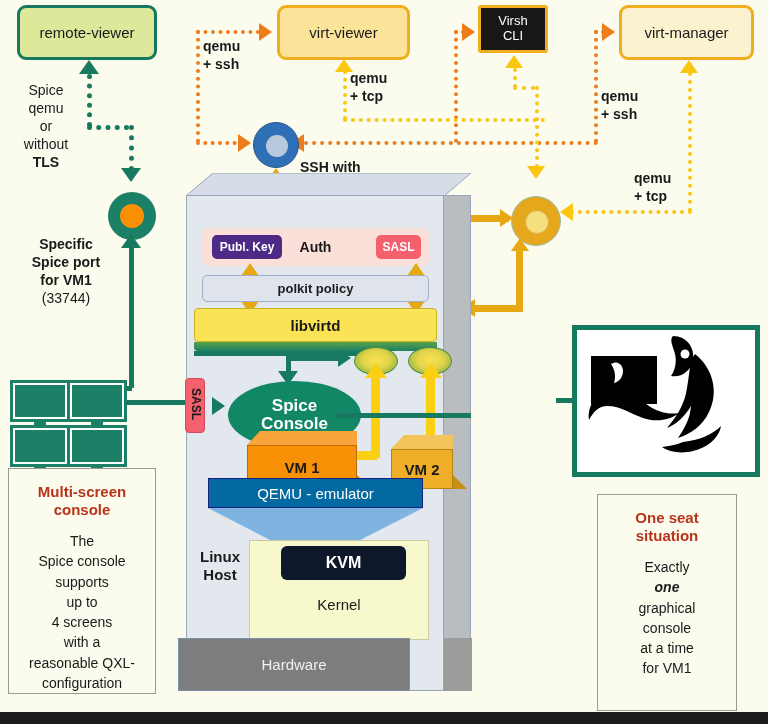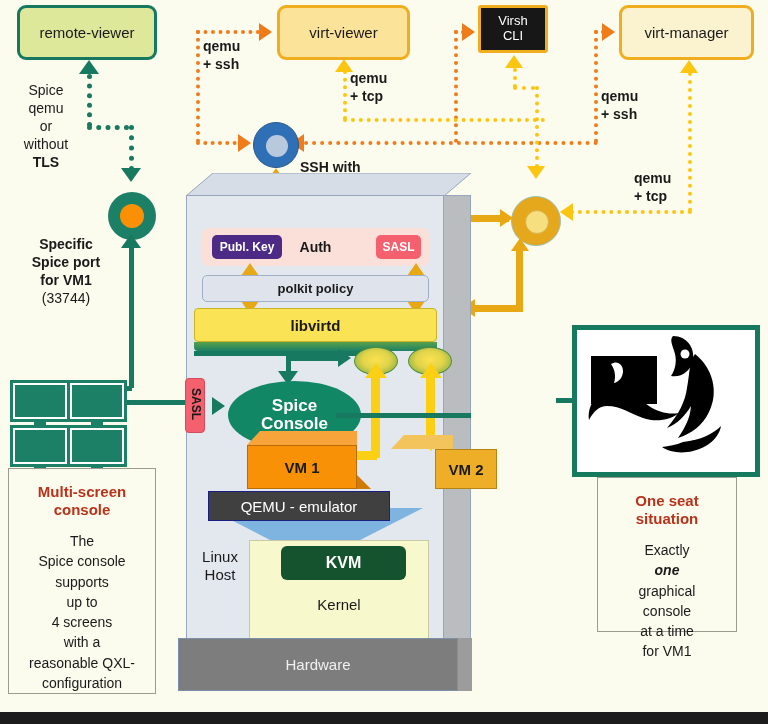--- a/index.html
+++ b/index.html
@@ -96,21 +96,21 @@
   .donut-tcp  { width:50px; height:50px; background:#e5a81c; border:1px solid #9cc0b6; }
   .donut-tcp .hole { position:absolute; left:13px; top:13px; width:24px; height:24px; border-radius:50%; background:#f6df7e; border:1px solid #d9b04a;}
 
   
   #tower { position:absolute; left:186px; top:173px; width:285px; height:518px; }
   .tw-front { position:absolute; left:0; top:22px; width:258px; height:496px;
      background:#e3e8ef; border:1px solid #97a6bd; }
   .tw-side { position:absolute; left:258px; top:22px; width:27px; height:496px;
      background:#b9bdbf; border:1px solid #97a6bd; border-left:none;}
   .tw-top  { position:absolute; left:0px; top:0px; width:285px; height:23px; }
-  .tw-hw { position:absolute; left:-8px; top:465px; width:280px; height:53px;
+  .tw-hw { position:absolute; left:-8px; top:465px; width:232px; height:53px;
      background:#7d7d7d; color:#f0f0f0; font-size:15px;
      display:flex; align-items:center; justify-content:center;
      border:1px solid #7b8fa8; }
   .tw-hw-side { position:absolute; left:258px; top:465px; width:28px; height:53px;
      background:#9c9c9c; }
 
   .auth-band { position:absolute; left:16px; top:55px; width:227px; height:38px;
      background:#fbdfd9; border-radius:6px; display:flex; align-items:center; justify-content:center;
      font-size:14px; font-weight:bold; color:#1a1a1a; }
   .chip { position:absolute; border-radius:5px; font-size:12px; font-weight:bold;
@@ -147,39 +147,39 @@
      font-size:12px; font-weight:bold; color:#1a1a1a; white-space:nowrap;
      position:absolute; left:-16px; top:18px; width:52px; text-align:center; }
 
   .vm-box { position:absolute; font-size:15px; font-weight:bold; color:#1a1a1a; }
   .vm-face { position:absolute; left:0; bottom:0; display:flex; align-items:center; justify-content:center; }
   .vm1-face { width:110px; height:44px; background:#f99107; border:1px solid #b96c08; }
   .vm1-top { position:absolute; left:0; bottom:44px; width:110px; height:0;
       border-bottom:14px solid #f7a43a; border-left:13px solid transparent; border-right:0; }
   .vm1-side { position:absolute; left:110px; bottom:0; width:0; height:0;
       border-left:14px solid #d17a05; border-top:14px solid transparent; }
-  .vm2-face { width:62px; height:40px; background:#eeae28; border:1px solid #b68315;margin-left:44px; }
-
-  .qemu-bar { position:absolute; left:22px; top:318px; width:182px; height:30px;
-     background:#404040; color:#ffffff; font-size:15px;
+  .vm2-face { width:62px; height:40px; background:#eeae28; border:1px solid #b68315; }
+
+  .qemu-bar { position:absolute; left:22px; top:305px; width:215px; height:30px;
+     background:#0369a1; color:#ffffff; font-size:15px;
      display:flex; align-items:center; justify-content:center;
      border:1px solid #1b1f82; }
   .qemu-funnel { position:absolute; left:22px; top:335px; width:0; height:0;
      border-left:107px solid transparent; border-right:108px solid transparent;
      border-top:55px solid #7fb4e0; }
 
   .kernel-box { position:absolute; left:63px; top:367px; width:180px; height:100px;
      background:#f8f8cd; border:1px solid #c9c9a5; }
   .kvm-box { position:absolute; left:95px; top:373px; width:125px; height:34px;
-     background:#14532d; color:#ffffff; font-size:16px; font-weight:bold;
+     background:#0f172a; color:#ffffff; font-size:16px; font-weight:bold;
      border-radius:6px; display:flex; align-items:center; justify-content:center; }
   .kernel-lbl { position:absolute; left:63px; top:423px; width:180px; text-align:center;
      font-size:15px; color:#1a1a1a; }
   .linuxhost-lbl { position:absolute; left:4px; top:375px; width:60px; text-align:center;
-     font-size:15px; font-weight:normal; color:#1a1a1a; line-height:1.2; }
+     font-size:15px; font-weight:bold; color:#1a1a1a; line-height:1.2; }
 
   
   .mon { position:absolute; width:60px; height:48px; }
   .mon .scr { position:absolute; left:0; top:0; width:60px; height:42px;
      background:#1b8065; border:3px solid #1b8065; }
   .mon .scr i { display:block; width:100%; height:100%; border:2px solid #ffffff; background:#1b8065; }
   .mon .neck { position:absolute; left:24px; top:41px; width:12px; height:5px; background:#1b8065; }
   .mon .base { position:absolute; left:16px; top:45px; width:28px; height:4px; background:#6fa2cf; }
 
   
@@ -486,21 +486,21 @@
         <path d="M30 60 c10 -6 22 -4 30 2 c-6 1 -12 2 -16 6 c10 -1 20 2 28 8 c9 6 20 9 30 7 c-10 8 -24 9 -36 5 c-12 -4 -22 -12 -36 -12 c-8 0 -14 6 -18 14 c-2 -14 7 -26 18 -30z"></path>
         <path d="M34 34 c6 -4 12 0 12 7 c0 6 -4 11 -9 12 c2 -7 1 -13 -3 -19z" fill="#ffffff"></path>
 
         <path d="M106 112 c18 -2 30 -8 38 -16 c-2 12 -14 22 -28 25 c-12 3 -24 1 -31 -4 c7 -1 14 -2 21 -5z"></path>
       </g>
     </svg>
   </div>
 
   <div class="seg sol-g-h" style="left:556px; top:398px; width:20px;"></div>
 
-  <div class="caption" style="left:597px; top:477px; width:140px; height:155px; padding:14px 6px 9px;">
+  <div class="caption" style="left:597px; top:494px; width:140px; height:217px; padding:14px 6px 9px;">
     <span class="ttl">
       <span>One seat</span><br>
       <span>situation</span>
     </span>
     <span class="body">
       <span>Exactly</span><br>
       <b><i>one</i></b><br>
       <span style="white-space:pre-line;">graphical
 console
 at a time

